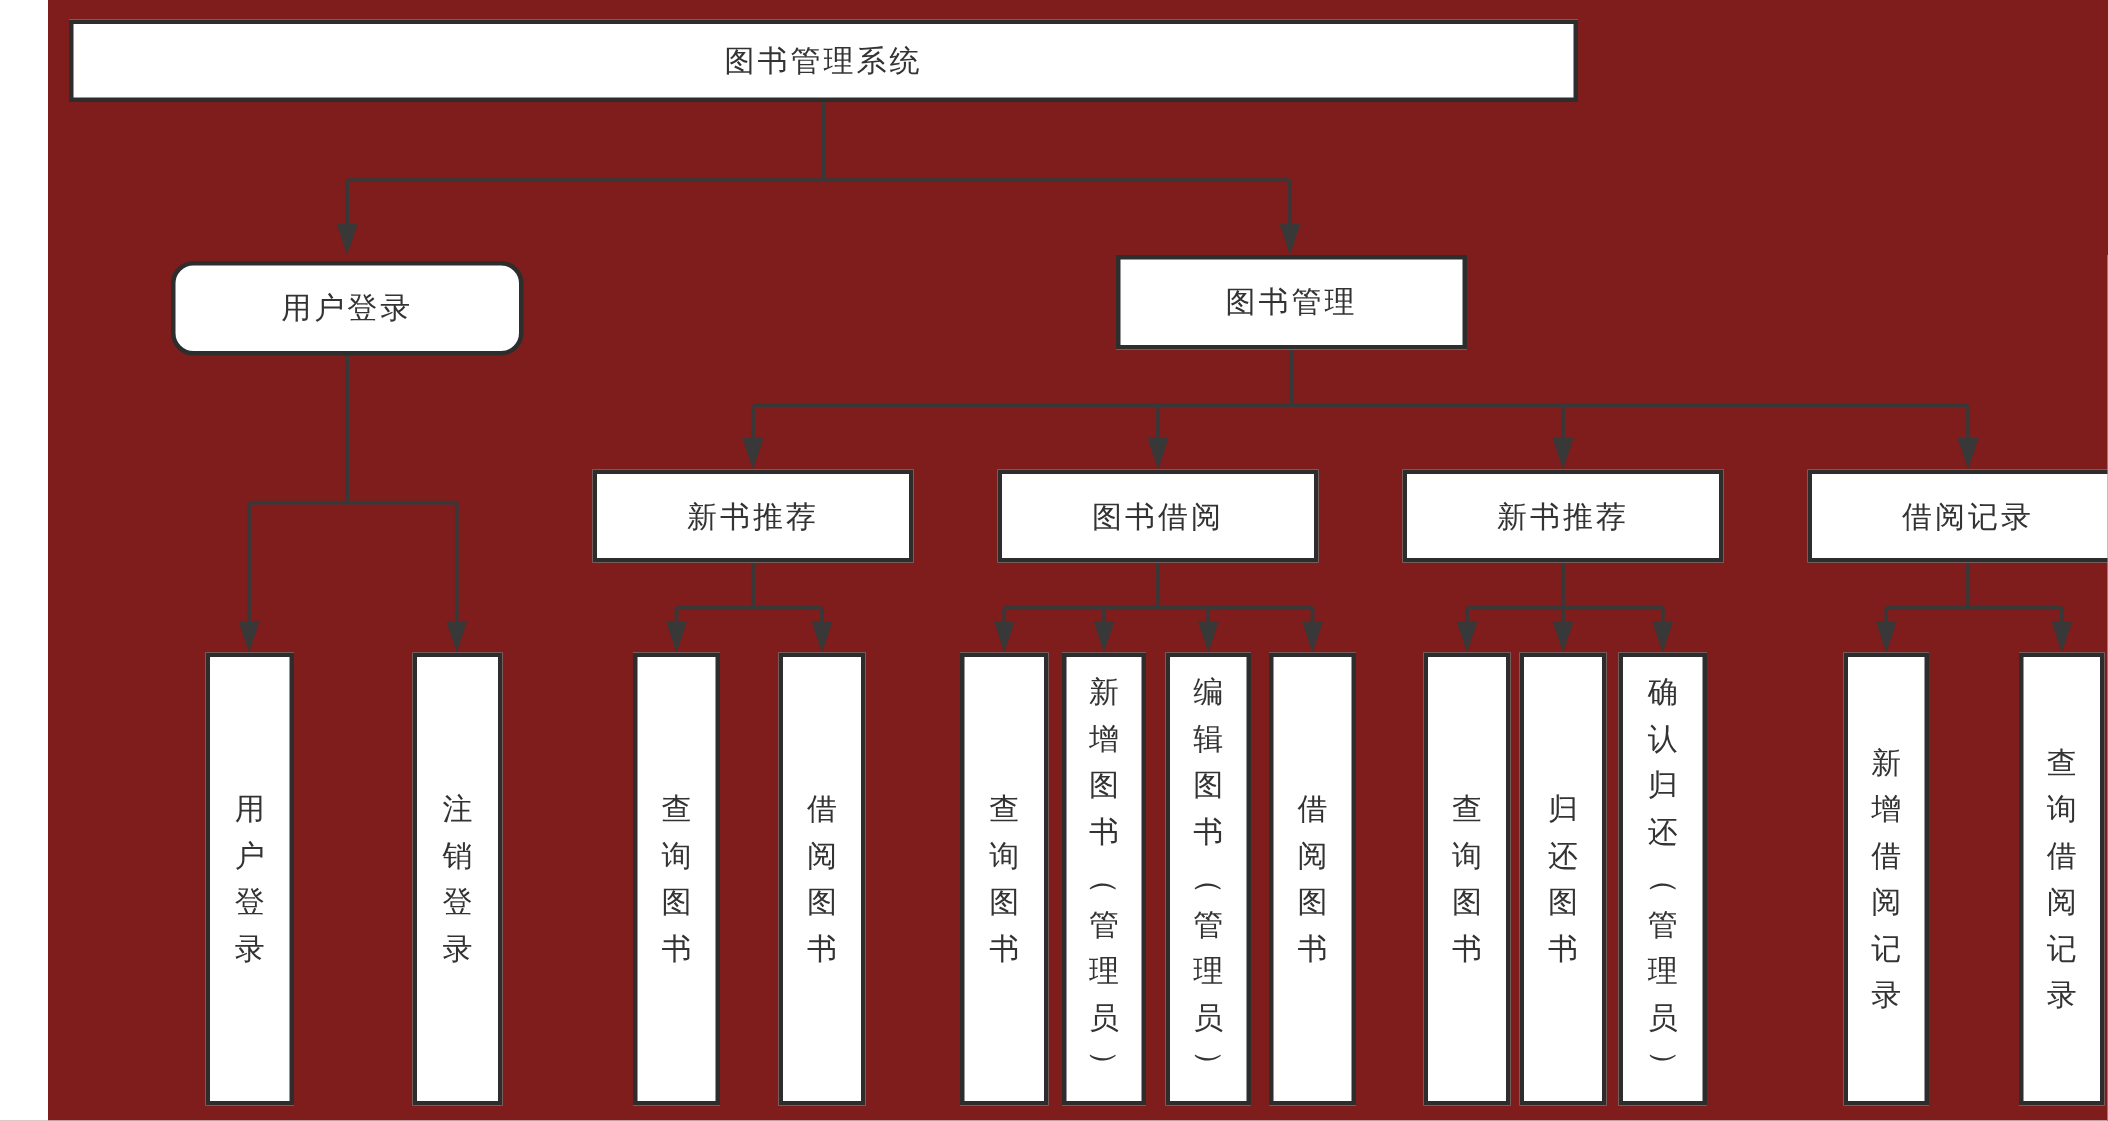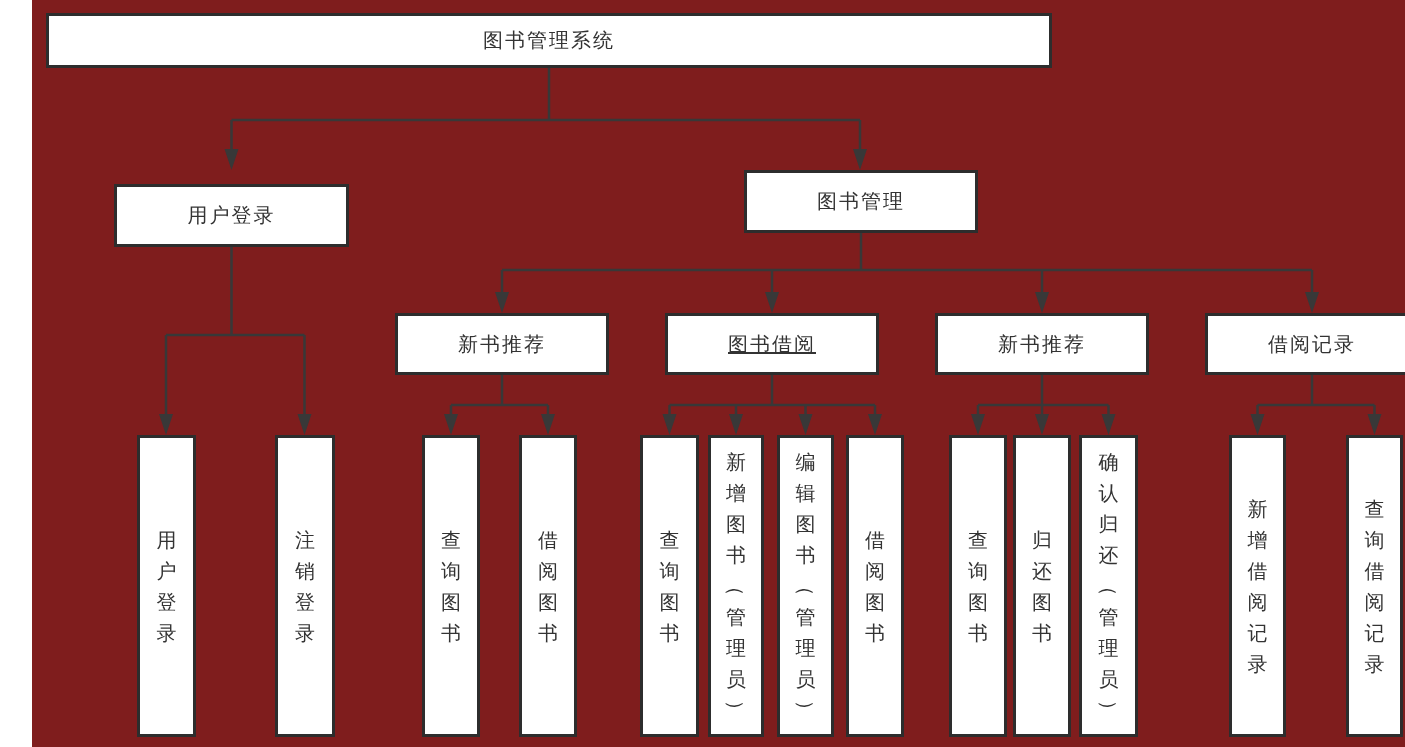--- a/index.html
+++ b/index.html
@@ -30,25 +30,25 @@
     border: 3px solid #2d2d2d;
     background: #ffffff;
     display: flex;
     align-items: center;
     justify-content: center;
     color: #333333;
     font-size: 20px;
     letter-spacing: 2px;
   }
   .root  { left: 14px;   top: 13px;  width: 1006px; height: 55px; }
-  .lvl2a { left: 82px;   top: 184px; width: 235px;  height: 63px; }
+  .lvl2a { left: 82px;   top: 174px; width: 235px;  height: 63px; border-radius: 15px; }
   .lvl2b { left: 712px;  top: 170px; width: 234px;  height: 63px; }
   .lvl3  { top: 313px; width: 214px; height: 62px; }
   .g1 { left: 363px; }
-  .g2 { left: 633px; text-decoration: underline; }
+  .g2 { left: 633px; }
   .g3 { left: 903px; }
   .g4 { left: 1173px; }
   .leaf {
     top: 435px;
     height: 302px;
     letter-spacing: 0;
   }
   .vlabel {
     display: flex;
     flex-direction: column;

